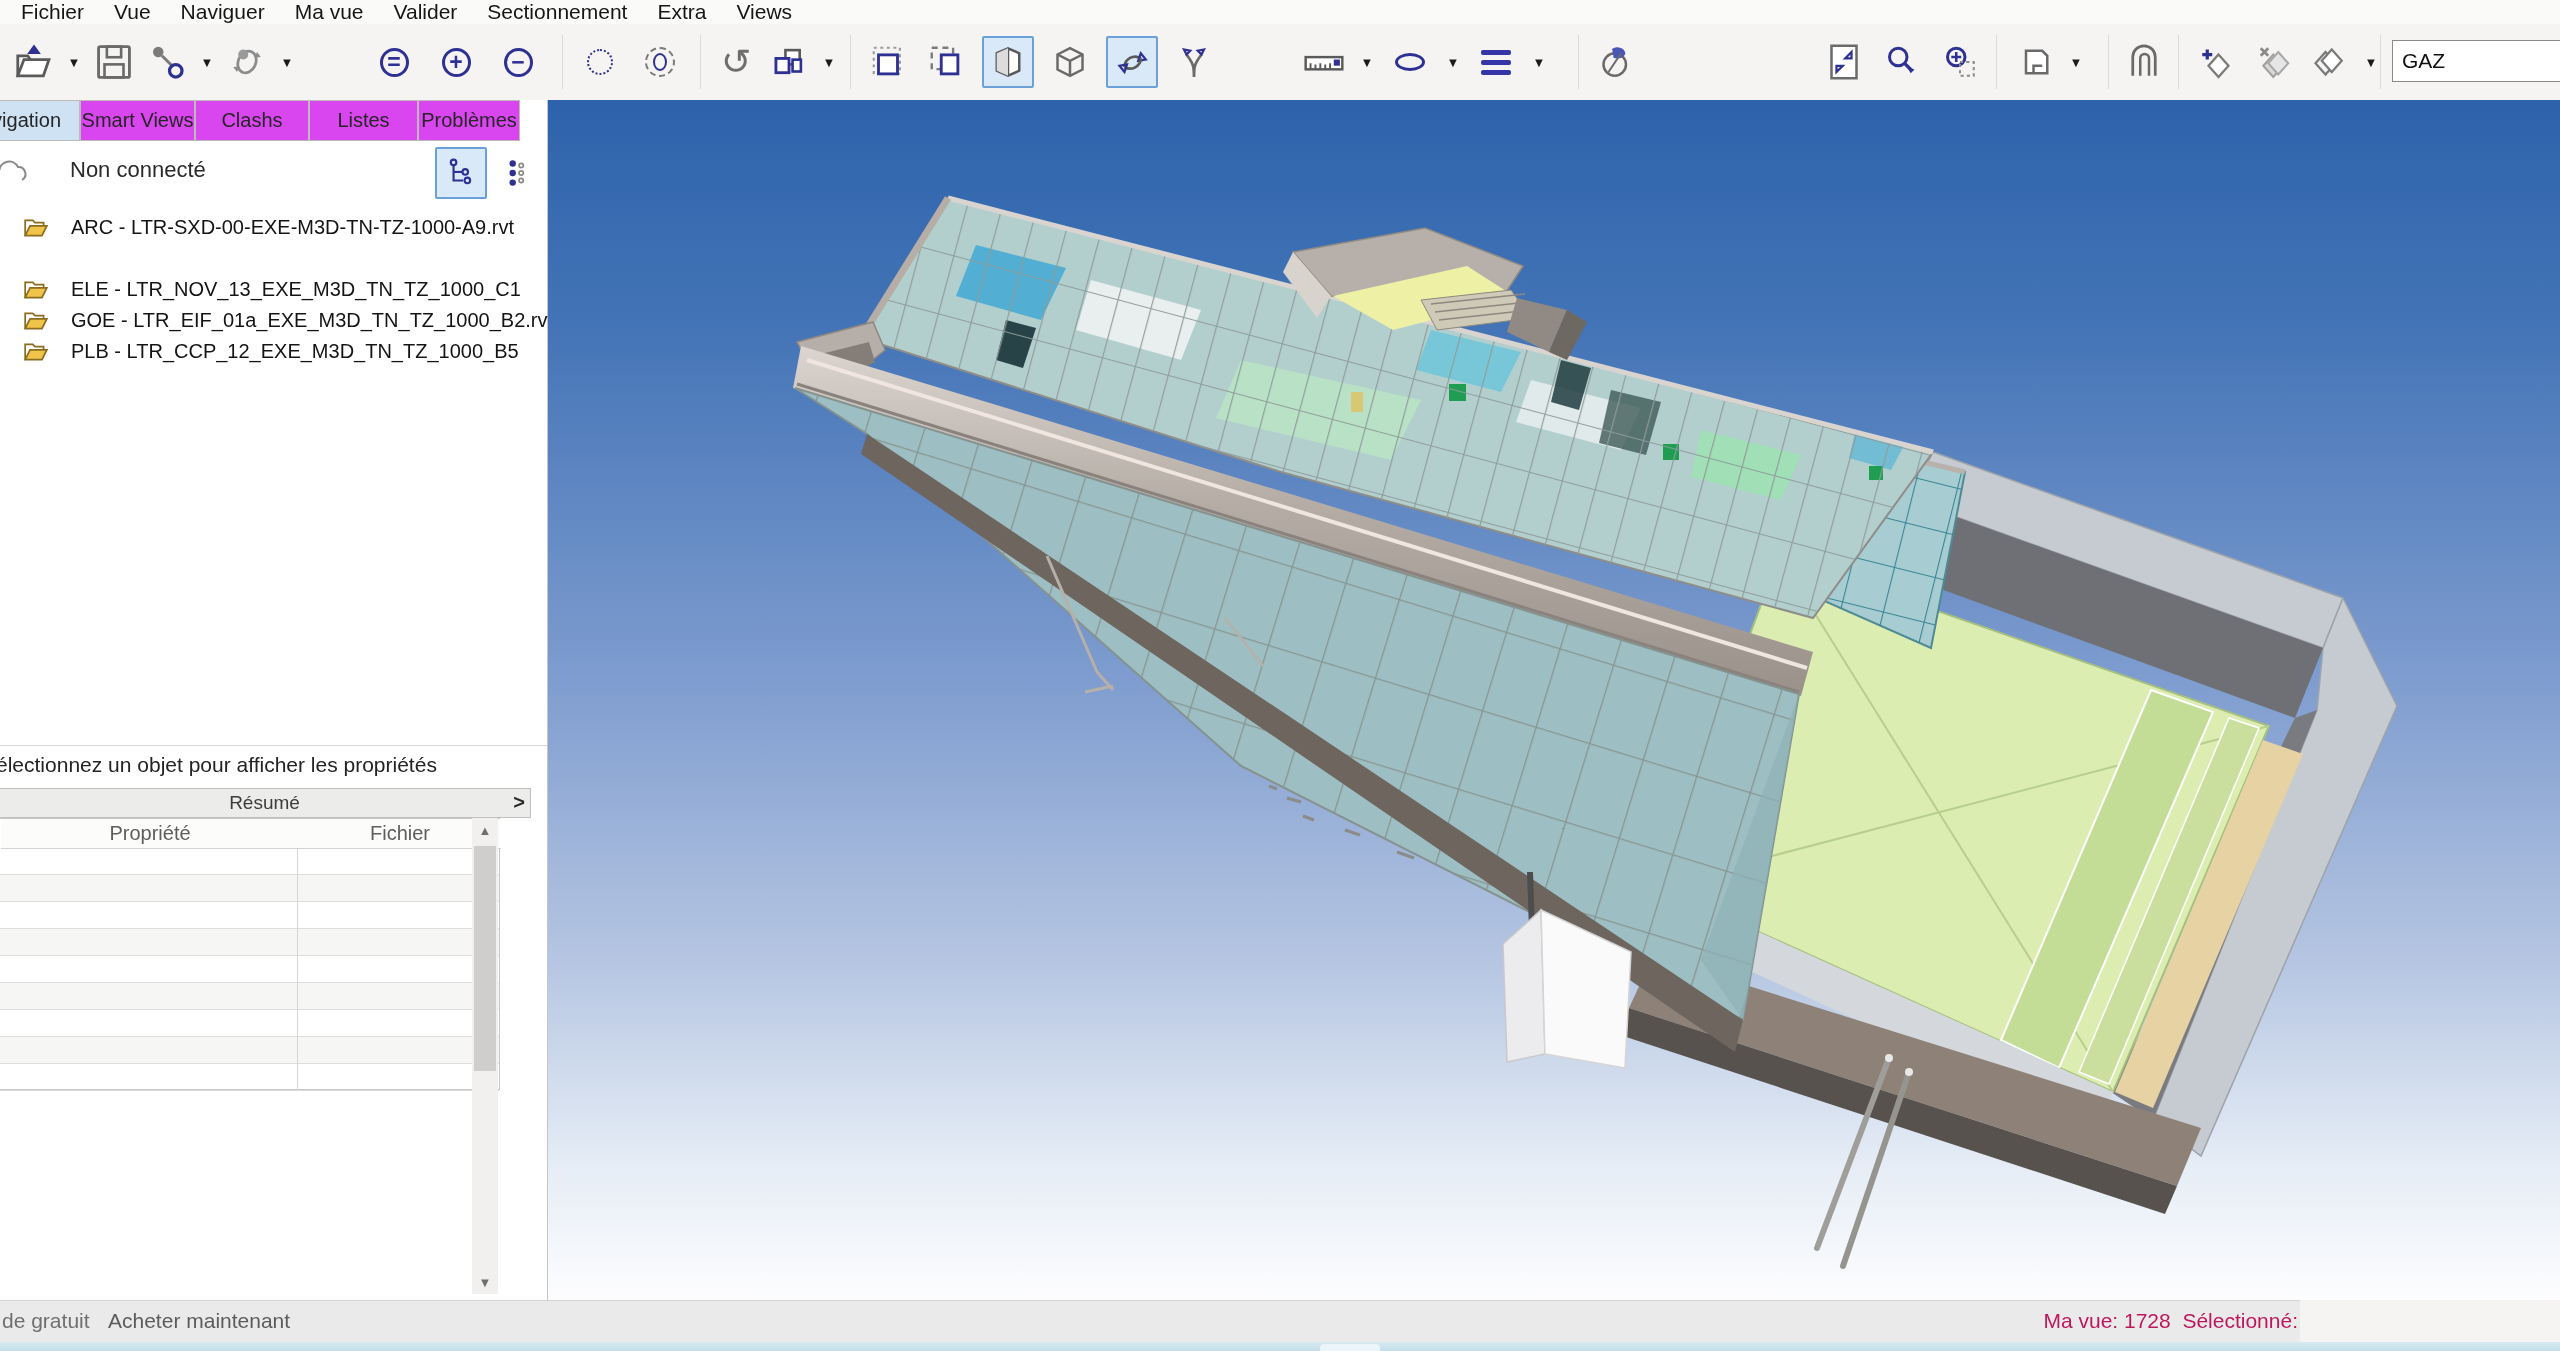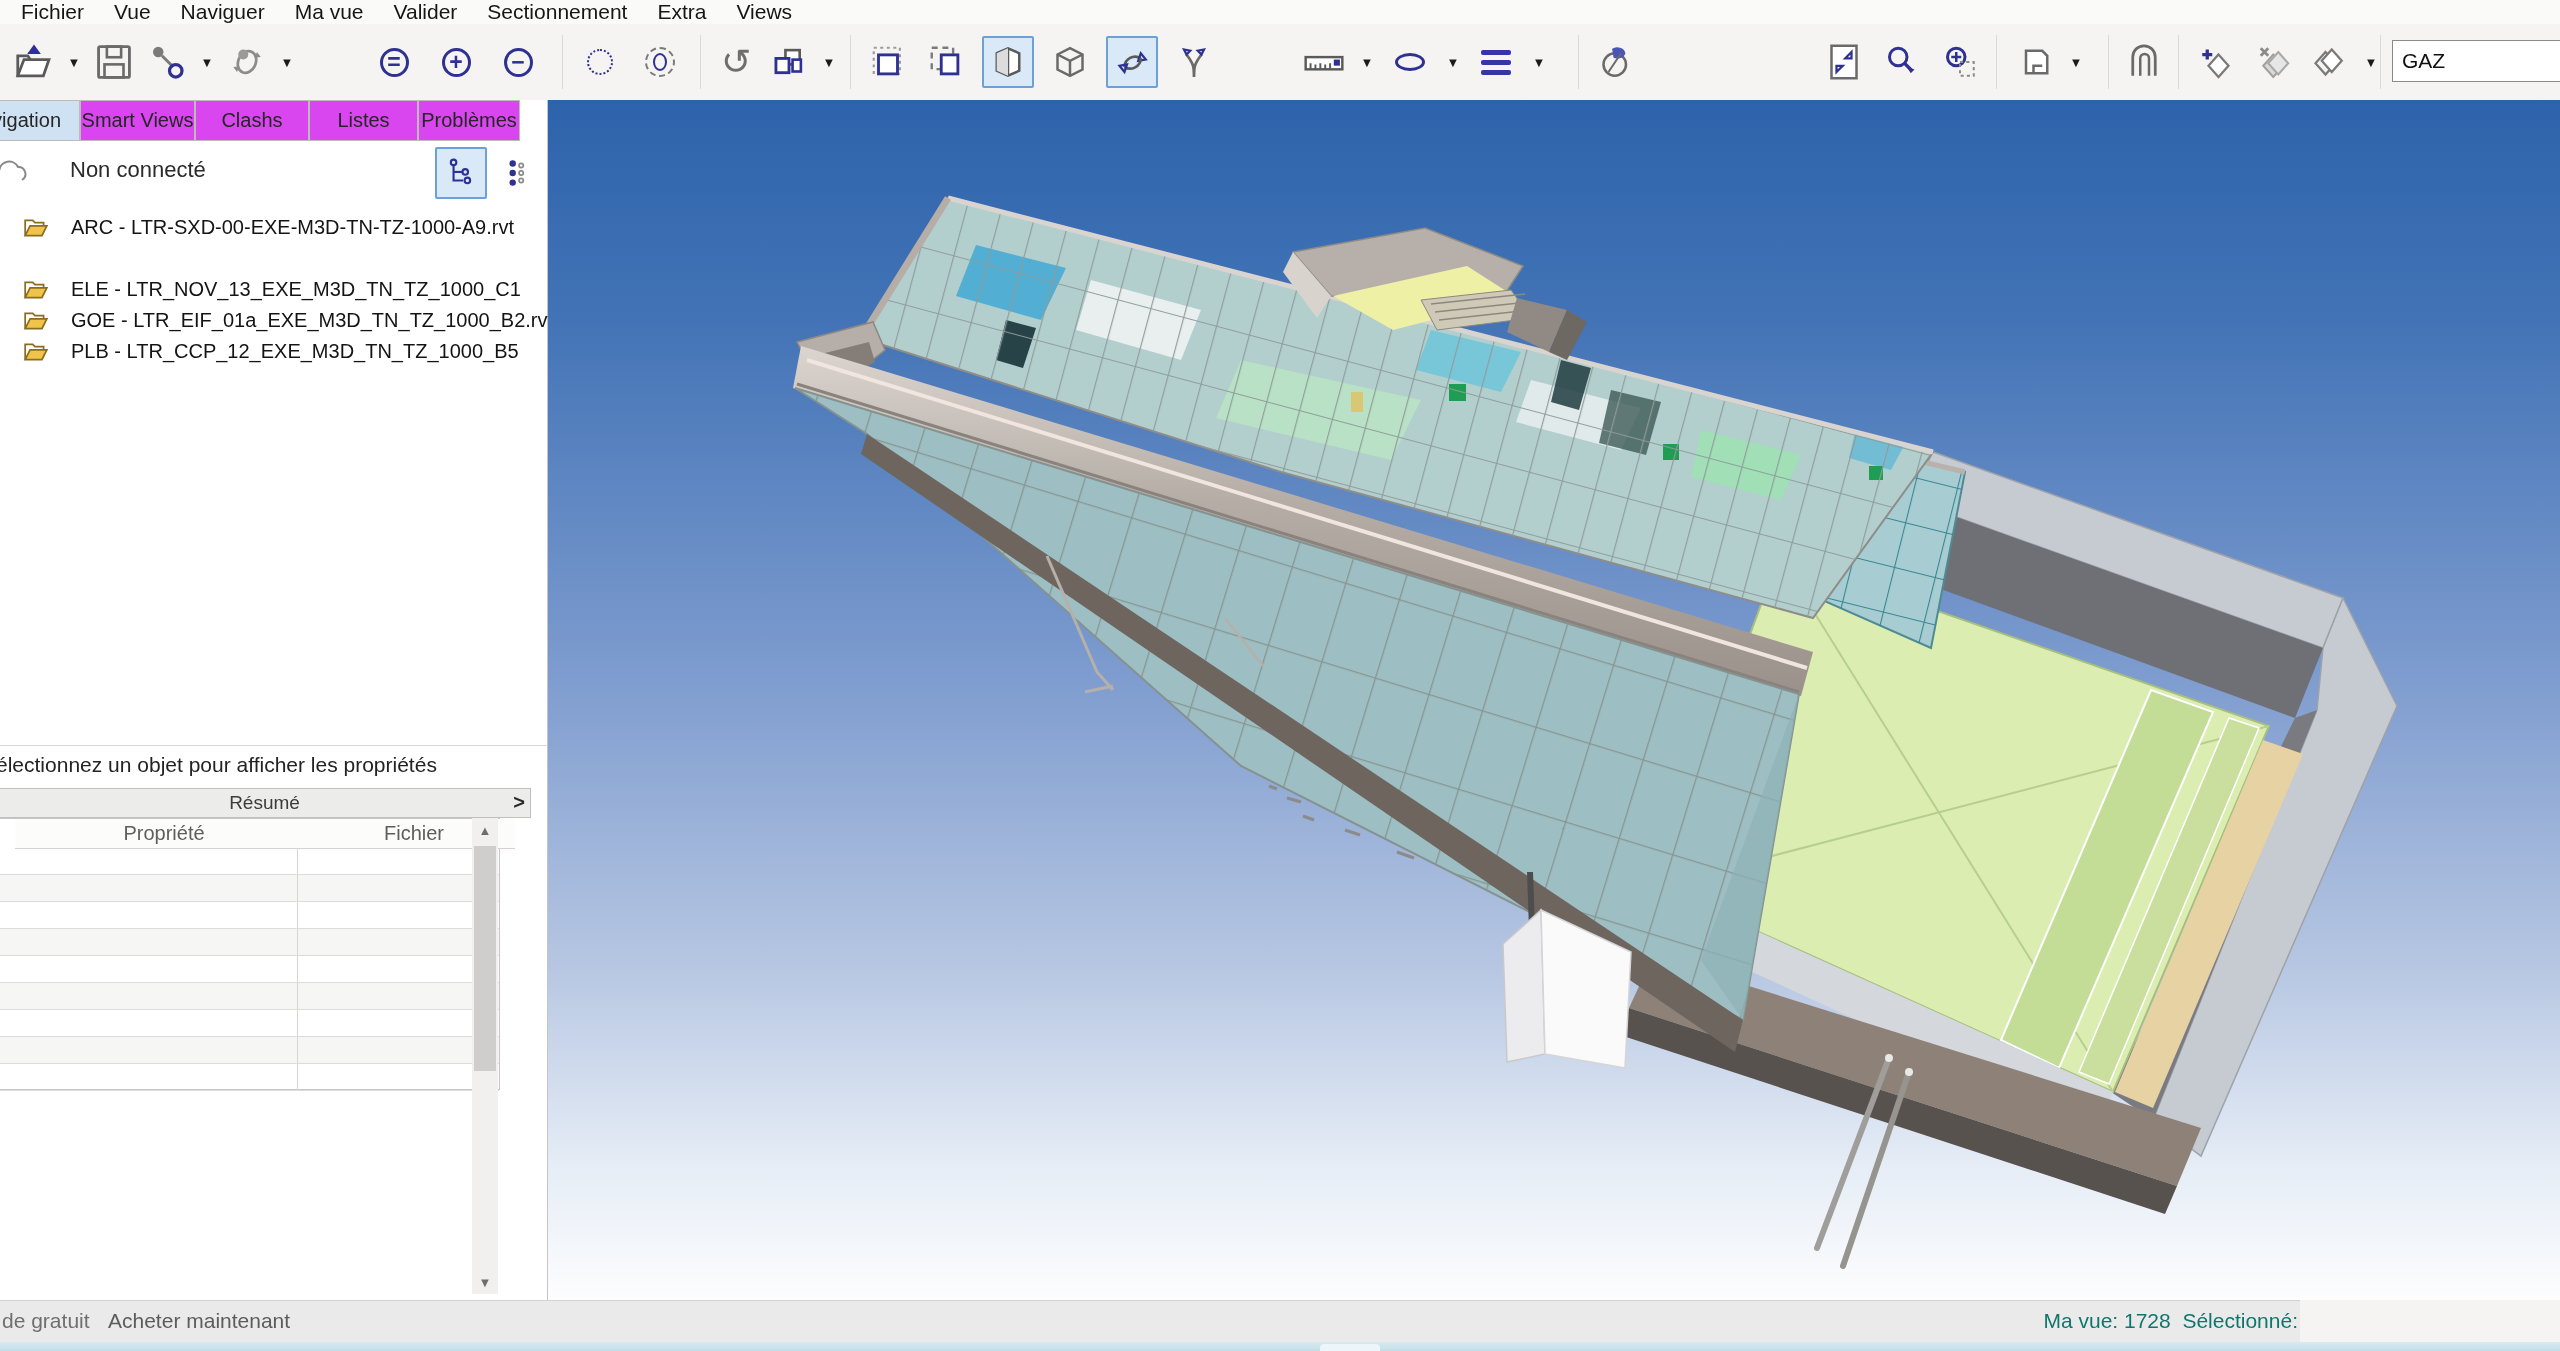--- a/index.html
+++ b/index.html
@@ -45,42 +45,42 @@
   .tree-item{position:absolute;left:0;width:547px;height:31px;display:flex;align-items:center;padding-left:48px;}
   .tree-item svg{position:absolute;left:23px;}
   .tree-item span{position:absolute;left:71px;font-size:20px;color:#141414;white-space:nowrap;}
   #prop-divider{position:absolute;left:0;top:645px;width:547px;height:1px;background:#dad8d6;}
   #prop-prompt{position:absolute;left:-4px;top:653px;font-size:21px;color:#232323;white-space:nowrap;}
   #resume-bar{position:absolute;left:-2px;top:688px;width:533px;height:30px;background:#ececeb;
               border:1px solid #c2c0be;box-sizing:border-box;display:flex;align-items:center;justify-content:center;
               font-size:19px;color:#3c3c3c;}
   #resume-expand{position:absolute;right:5px;top:2px;font-size:20px;font-weight:bold;color:#2a2a2a;}
   #prop-table{position:absolute;left:-2px;top:718px;width:502px;height:272px;border:1px solid #c9c7c5;box-sizing:border-box;}
-  #prop-head{position:absolute;left:16px;top:0;width:100%;height:29px;background:#fcfcfb;border-bottom:1px solid #d5d3d1;}
+  #prop-head{position:absolute;left:2px;top:0;width:100%;height:29px;background:#fcfcfb;border-bottom:1px solid #d5d3d1;}
   #prop-head .col1{position:absolute;left:0;top:0;width:298px;height:29px;display:flex;align-items:center;justify-content:center;
                    font-size:20px;color:#5e5e5e;}
   #prop-head .col2{position:absolute;left:298px;top:0;right:0;height:29px;display:flex;align-items:center;justify-content:center;
                    font-size:20px;color:#5e5e5e;}
   .prow{position:absolute;left:0;width:100%;height:27px;border-bottom:1px solid #dedcda;box-sizing:border-box;}
   .prow.alt{background:#f6f6f5;}
   .prow i{position:absolute;left:298px;top:0;width:1px;height:100%;background:#d8d6d4;}
   #pscroll{position:absolute;left:472px;top:718px;width:26px;height:476px;background:#f1f0ef;}
   #pscroll .sbtn{position:absolute;left:0;width:26px;height:24px;display:flex;align-items:center;justify-content:center;
                  font-size:13px;color:#6e6e6e;background:#f1f0ef;}
   #pscroll .thumb{position:absolute;left:2px;top:28px;width:22px;height:225px;background:#cfcecc;}
   
   #viewport{position:absolute;left:548px;top:100px;width:2012px;height:1200px;
             background:linear-gradient(180deg,#2d63ab 0%,#4273b6 18%,#7e9ccf 48%,#b6c6e2 72%,#e6edf6 89%,#fdfdfe 100%);}
   #viewport svg{position:absolute;left:0;top:0;}
   
   #statusbar{position:absolute;left:0;top:1300px;width:2300px;height:42px;background:#ebeaea;
              border-top:1px solid #d5d3d1;box-sizing:border-box;}
   #statusbar .lic{position:absolute;left:2px;top:8px;font-size:21px;color:#6f6f6f;}
   #statusbar .buy{position:absolute;left:108px;top:8px;font-size:21px;color:#5c5c5c;}
-  #statusbar .right{position:absolute;right:2px;top:8px;font-size:21px;color:#0f766e;white-space:nowrap;}
+  #statusbar .right{position:absolute;right:2px;top:8px;font-size:21px;color:#be185d;white-space:nowrap;}
   #taskbar{position:absolute;left:0;top:1342px;width:2560px;height:9px;
            background:linear-gradient(180deg,#d7eaf1,#c3dee9);}
   #taskbar .blob{position:absolute;left:1320px;top:2px;width:60px;height:7px;background:#ecf5f9;border-radius:4px 4px 0 0;}
   svg{display:block;}
 </style>
 </head>
 <body>
 
 <div id="menubar">
   <span class="menu-item">Fichier</span>

